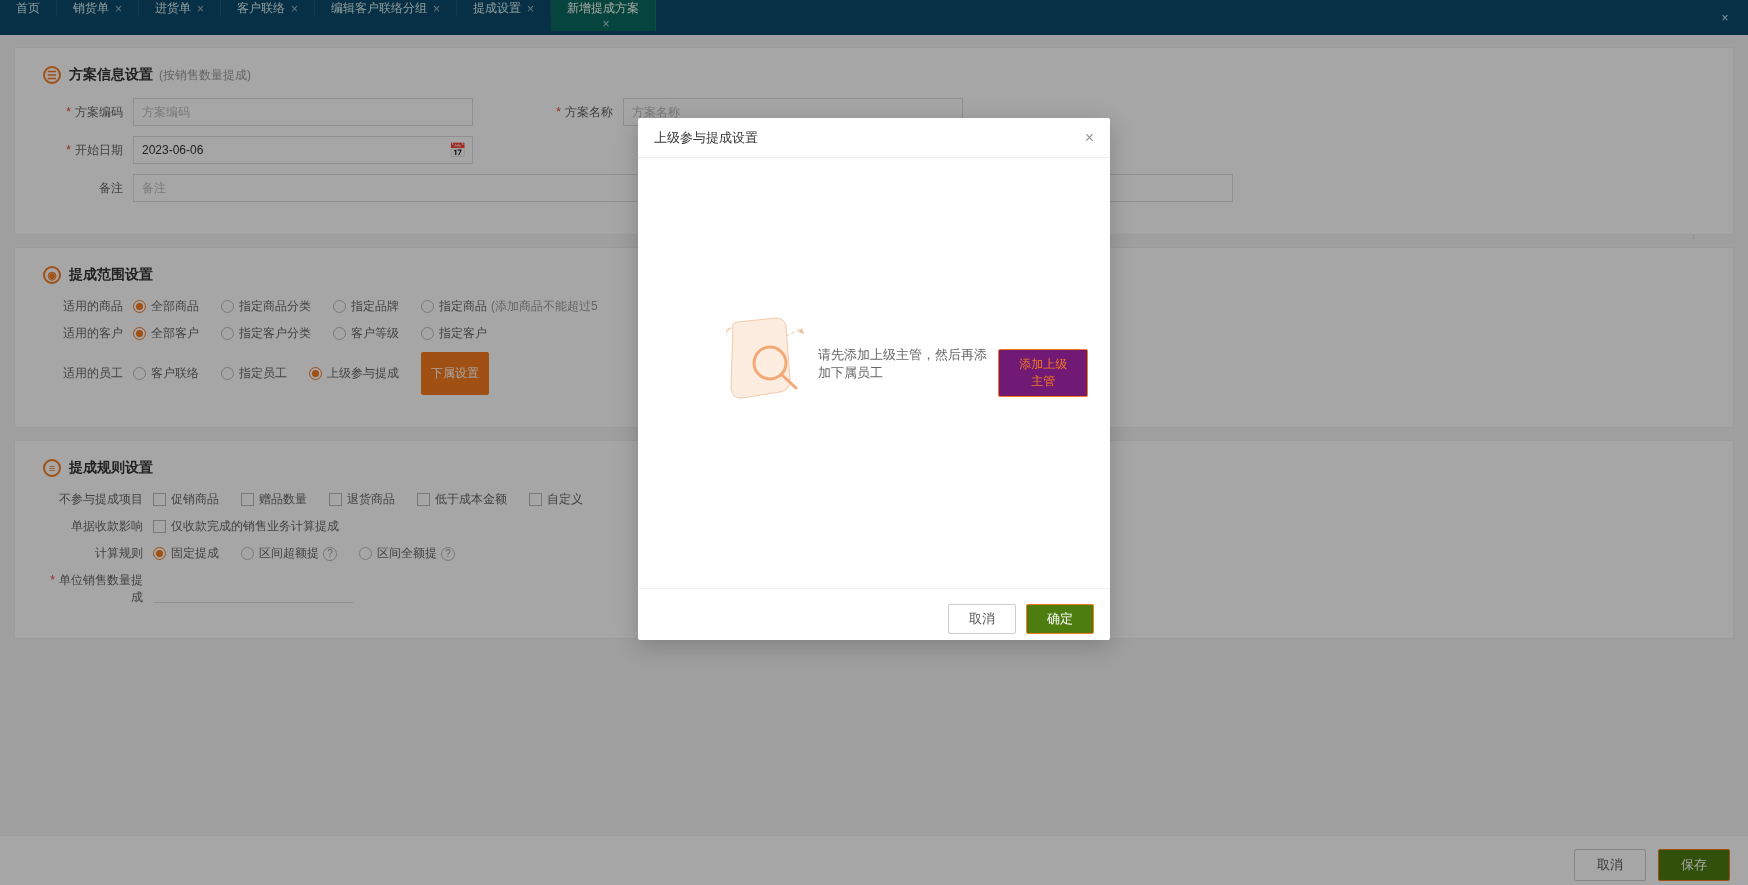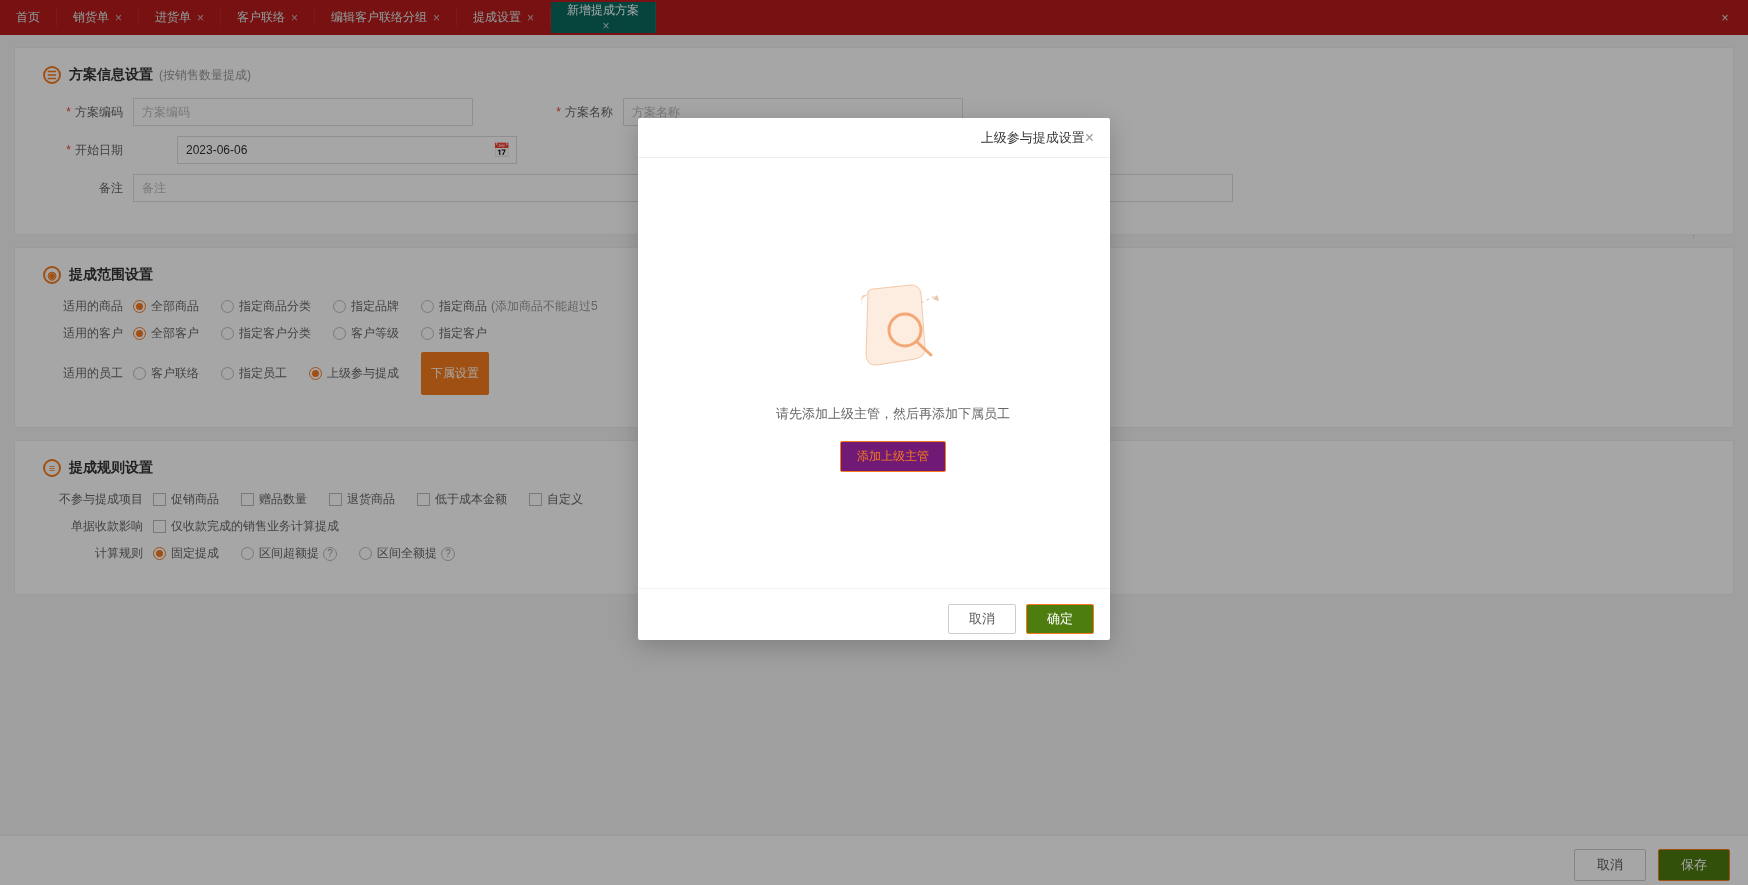--- a/index.html
+++ b/index.html
@@ -1,37 +1,37 @@
 <!DOCTYPE html>
 <html><head>
 <meta charset="utf-8">
 <style>
   * { box-sizing: border-box; margin: 0; padding: 0; }
   body { font-family: "Microsoft YaHei", Arial, sans-serif; font-size: 12px; color: #333; background: #f5f5f5; width: 1748px; height: 885px; overflow: hidden; position: relative; }
 
   
-  .tabbar { height: 35px; background: #b91c1c; display: flex; align-items: center; position: relative; }
+  .tabbar { height: 35px; background: #0c4a6e; display: flex; align-items: flex-start; position: relative; }
   .tab { display: flex; align-items: center; padding: 0 16px; color: #d9efec; font-size: 12px; cursor: pointer; border-right: 1px solid rgba(255,255,255,0.08); }
   .tab.active { background: #0a6a5f; color: #fff; flex-direction: column; }
   .tab .close { margin-left: 6px; font-size: 12px; opacity: .7; }
   .tabbar .close-all { position: absolute; right: 8px; top: 0; bottom: 0; width: 30px; display: flex; align-items: center; justify-content: center; color: #cfe9e5; cursor: pointer; }
 
   
   .page { padding: 12px 14px 0 14px; height: calc(100% - 35px - 50px); overflow: auto; position: relative; }
   .panel { background: #fff; border: 1px solid #eee; margin-bottom: 12px; padding: 18px 28px 22px 28px; position: relative; }
   .panel-title { display: flex; align-items: center; font-size: 14px; font-weight: 600; color: #333; margin-bottom: 14px; }
   .panel-title .icon { width: 18px; height: 18px; border: 2px solid #f77b1e; border-radius: 50%; display: inline-flex; align-items: center; justify-content: center; color: #f77b1e; font-size: 11px; margin-right: 8px; font-weight: bold; }
   .panel-title .sub { font-weight: normal; color: #999; margin-left: 6px; font-size: 12px; }
 
   .form-row { display: flex; align-items: center; margin: 10px 0; }
   .form-label { width: 80px; text-align: right; color: #666; margin-right: 10px; font-size: 12px; }
   .req::before { content: "*"; color: #e74c3c; margin-right: 4px; }
   .text-input { height: 28px; border: 1px solid #ddd; padding: 0 8px; font-size: 12px; color: #333; width: 340px; background: #fff; }
   .text-input::placeholder { color: #bbb; }
-  .date-wrap { position: relative; display: inline-block; margin-left: 44px; }
+  .date-wrap { position: relative; display: inline-block; }
   .date-wrap .cal-icon { position: absolute; right: 6px; top: 50%; transform: translateY(-50%); color: #f77b1e; font-size: 14px; pointer-events: none; }
 
   .radio-group { display: flex; align-items: center; gap: 22px; }
   .radio { display: inline-flex; align-items: center; cursor: pointer; color: #666; font-size: 12px; }
   .radio .dot { width: 13px; height: 13px; border: 1px solid #bbb; border-radius: 50%; margin-right: 5px; position: relative; }
   .radio.checked .dot { border-color: #f77b1e; }
   .radio.checked .dot::after { content: ""; position: absolute; width: 7px; height: 7px; background: #f77b1e; border-radius: 50%; top: 2px; left: 2px; }
   .radio-extra { color: #999; margin-left: 4px; }
 
   .btn-small { background: #f77b1e; color: #fff; border: none; padding: 13px 10px; font-size: 12px; border-radius: 2px; cursor: pointer; }
@@ -51,23 +51,23 @@
 
   
   .footer { position: absolute; left: 0; right: 0; bottom: 0; height: 50px; background: #fff; border-top: 1px solid #eee; display: flex; align-items: center; justify-content: flex-end; padding: 0 18px; gap: 12px; }
   .btn { padding: 6px 22px; font-size: 13px; cursor: pointer; border-radius: 2px; margin-top: 8px; }
   .btn-default { background: #fff; border: 1px solid #ccc; color: #555; }
   .btn-primary { background: #4d7c0f; border: 1px solid #f77b1e; color: #fff; }
 
   
   .overlay { position: absolute; inset: 0; background: rgba(0,0,0,.35); display: flex; align-items: flex-start; justify-content: center; z-index: 50; }
   .modal { width: 472px; margin-top: 118px; background: #fff; border-radius: 2px; box-shadow: 0 6px 24px rgba(0,0,0,.2); display: flex; flex-direction: column; }
-  .modal-header { height: 40px; border-bottom: 1px solid #eee; display: flex; align-items: center; justify-content: flex-end; padding: 0 16px; font-size: 13px; color: #333; }
+  .modal-header { height: 40px; border-bottom: 1px solid #eee; display: flex; align-items: center; justify-content: space-between; padding: 0 16px; font-size: 13px; color: #333; }
   .modal-close { cursor: pointer; color: #999; font-size: 16px; }
-  .modal-body { flex: 1; min-height: 430px; display: flex; flex-direction: column; align-items: center; justify-content: center; padding: 30px 22px; margin-left: 38px; }
+  .modal-body { flex: 1; min-height: 430px; display: flex; flex-direction: row; align-items: center; justify-content: center; padding: 30px 22px; margin-left: 38px; }
   .modal-empty-img { width: 120px; height: 110px; display: flex; align-items: center; justify-content: center; margin-bottom: 20px; }
   .modal-msg { color: #666; font-size: 13px; margin-bottom: 18px; }
   .modal-add-btn { border: 1px solid #f77b1e; color: #f77b1e; background: #701a75; padding: 6px 16px; font-size: 12px; cursor: pointer; border-radius: 2px; }
   .modal-footer { height: 52px; border-top: 1px solid #f2f2f2; display: flex; align-items: center; justify-content: flex-end; padding: 0 16px; gap: 10px; }
   .modal-footer .btn { padding: 5px 20px; }
 
   
   .illus svg { width: 120px; height: 110px; }
 </style>
 </head>
@@ -269,20 +269,24 @@
             <span class="dot"></span>
             <span>区间超额提</span>
             <span class="help">?</span>
           </label>
         <label class="radio">
             <span class="dot"></span>
             <span>区间全额提</span>
             <span class="help">?</span>
           </label>
       </div>
+    </div>
+    <div class="form-row">
+      <span class="form-label req" style="width:100px">单位销售数量提成</span>
+      <input class="text-input" style="width: 200px; border-top: none; border-right: none; border-left: none; border-image: initial; border-bottom: 1px solid rgb(221, 221, 221);">
     </div>
   </div>
 
 </div>
 
 <div class="footer">
   <button class="btn btn-default">取消</button>
   <button class="btn btn-primary">保存</button>
 </div>
 

